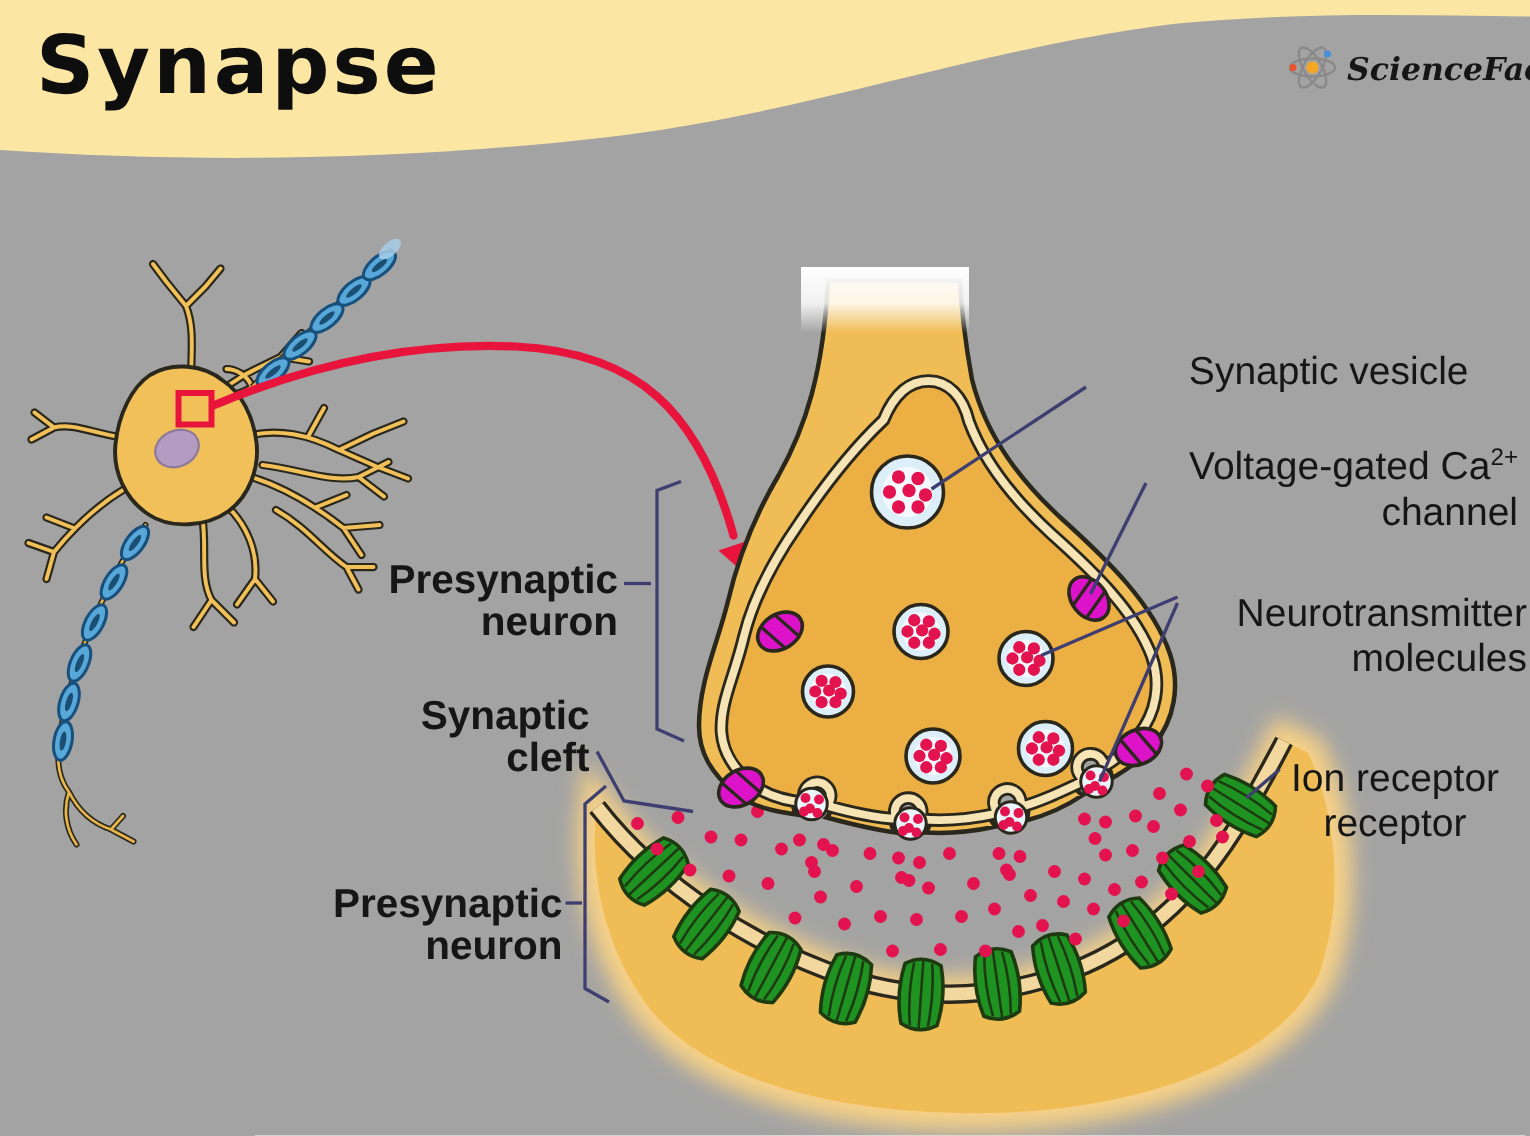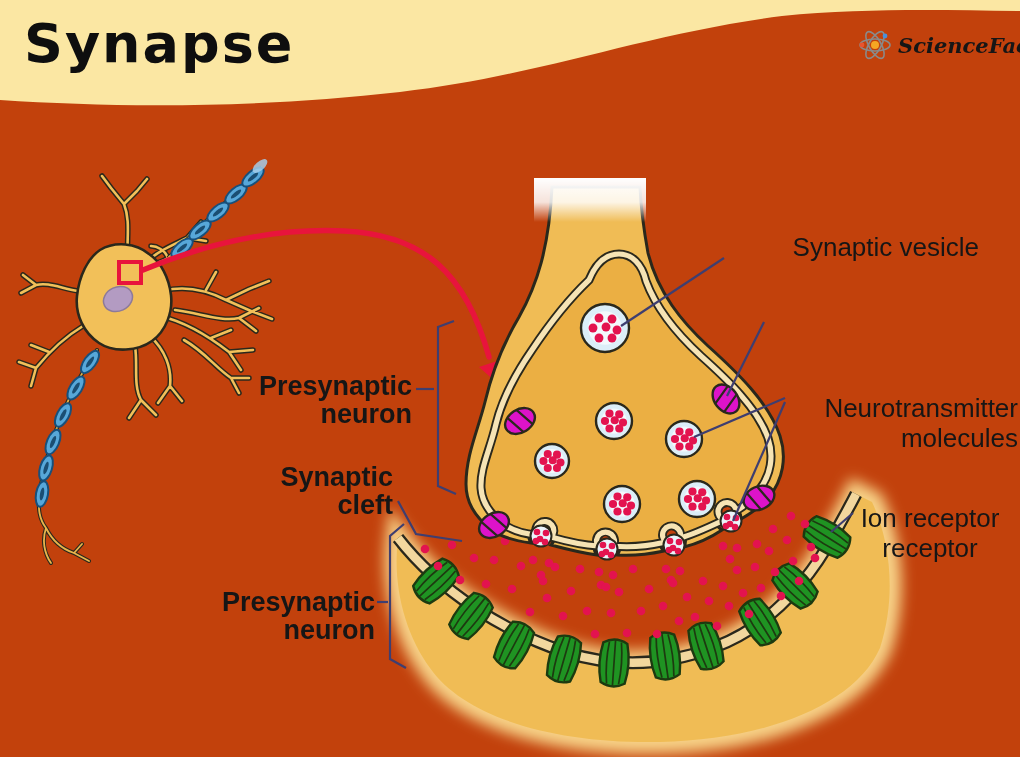--- a/index.html
+++ b/index.html
@@ -1,16 +1,16 @@
 <!DOCTYPE html>
 <html><head>
 <meta charset="utf-8">
 <style>
   html,body{margin:0;padding:0;background:#fff;}
-  #stage{position:relative;width:1020px;height:757px;background:#c2410c;overflow:hidden;
+  #stage{position:relative;width:1020px;height:757px;background:#a3a3a3;overflow:hidden;
          font-family:"Liberation Sans",sans-serif;}
   #diagram-svg{position:absolute;left:0;top:0;}
   .page-title{position:absolute;left:24px;top:12px;font-family:"DejaVu Sans","Liberation Sans",sans-serif;
     font-weight:bold;font-size:54px;letter-spacing:2px;color:#0e0e0e;}
   .logo{position:absolute;left:856px;top:26px;display:flex;align-items:center;gap:4px;}
   .logo-text{font-family:"DejaVu Serif","Liberation Serif",serif;font-style:italic;font-weight:bold;
     font-size:21px;color:#161616;white-space:nowrap;}
   .label{position:absolute;color:#161616;}
   .label .ln{display:block;}
   .lbl-bold{font-weight:bold;font-size:27px;line-height:28px;text-align:right;}
@@ -412,20 +412,24 @@
     <circle cx="6" cy="19" r="2.4" fill="#E8542F"></circle>
   </svg>
   <span class="logo-text">ScienceFacts</span>
 
 </div>
 
 <div class="label lbl-reg" style="left:729px;top:232px;width:250px;">
   <span class="ln">Synaptic vesicle</span>
 </div>
 
+<div class="label lbl-reg" style="left:762px;top:290px;width:250px;">
+  <span class="ln"><span>Voltage-gated Ca</span><sup>2+</sup></span>
+  <span class="ln">channel</span>
+</div>
 
 <div class="label lbl-reg" style="left:788px;top:393px;width:230px;">
   <span class="ln">Neurotransmitter</span>
   <span class="ln">molecules</span>
 </div>
 
 <div class="label lbl-reg lbl-center" style="left:848px;top:503px;width:164px;">
   <span class="ln">Ion receptor</span>
   <span class="ln">receptor</span>
 </div>

